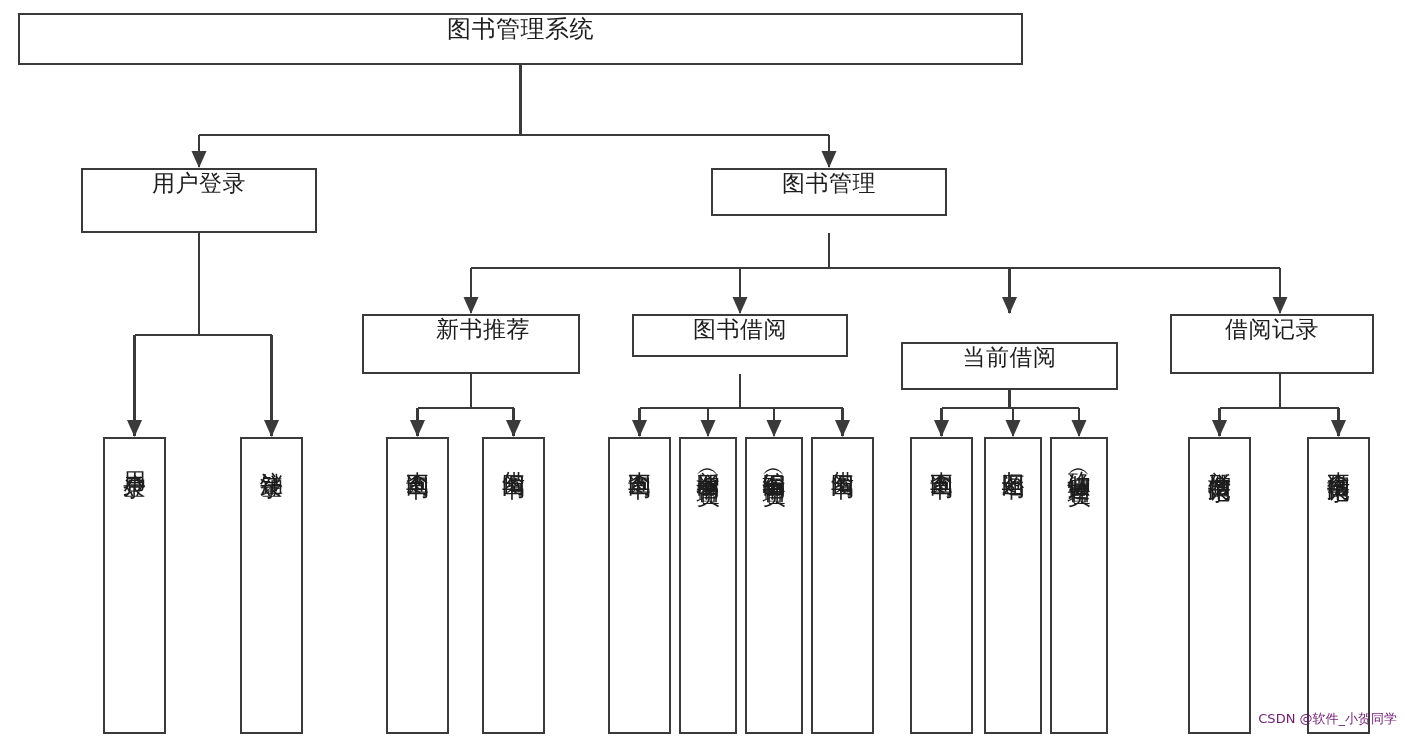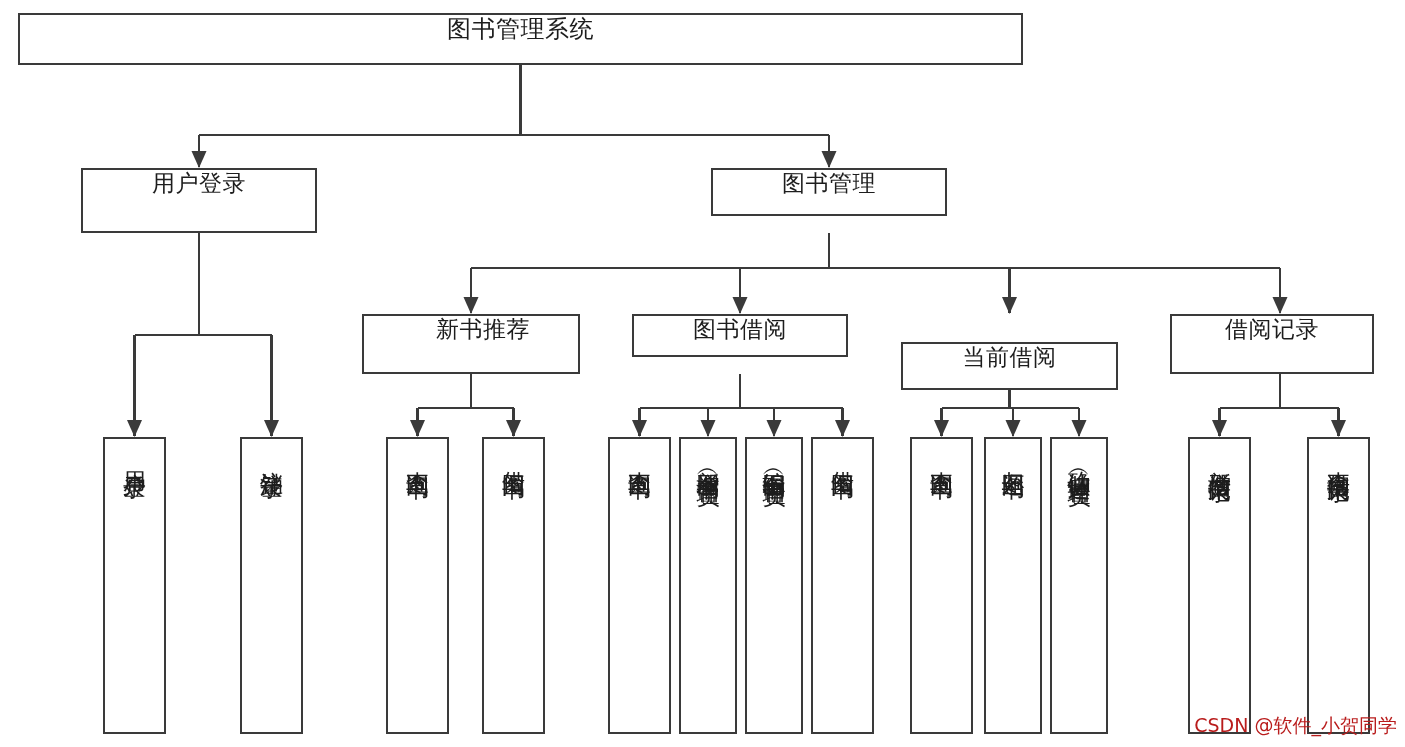--- a/index.html
+++ b/index.html
@@ -59,23 +59,23 @@
     writing-mode: vertical-rl;
     text-orientation: upright;
     font-size: 23px;
     letter-spacing: 2px;
     line-height: 1;
     max-height: 100%;
   }
   #watermark {
     position: absolute;
     right: 8px;
-    bottom: 8px;
-    font-size: 19px;
-    color: #b91c1c;
+    bottom: 19px;
+    font-size: 13px;
+    color: #701a75;
     white-space: nowrap;
     z-index: 5;
     font-family: "DejaVu Sans", "Liberation Sans", sans-serif;
   }
 </style>
 </head>
 <body>
 
 <div id="canvas">
   <svg id="edges" viewBox="0 0 1405 747">

